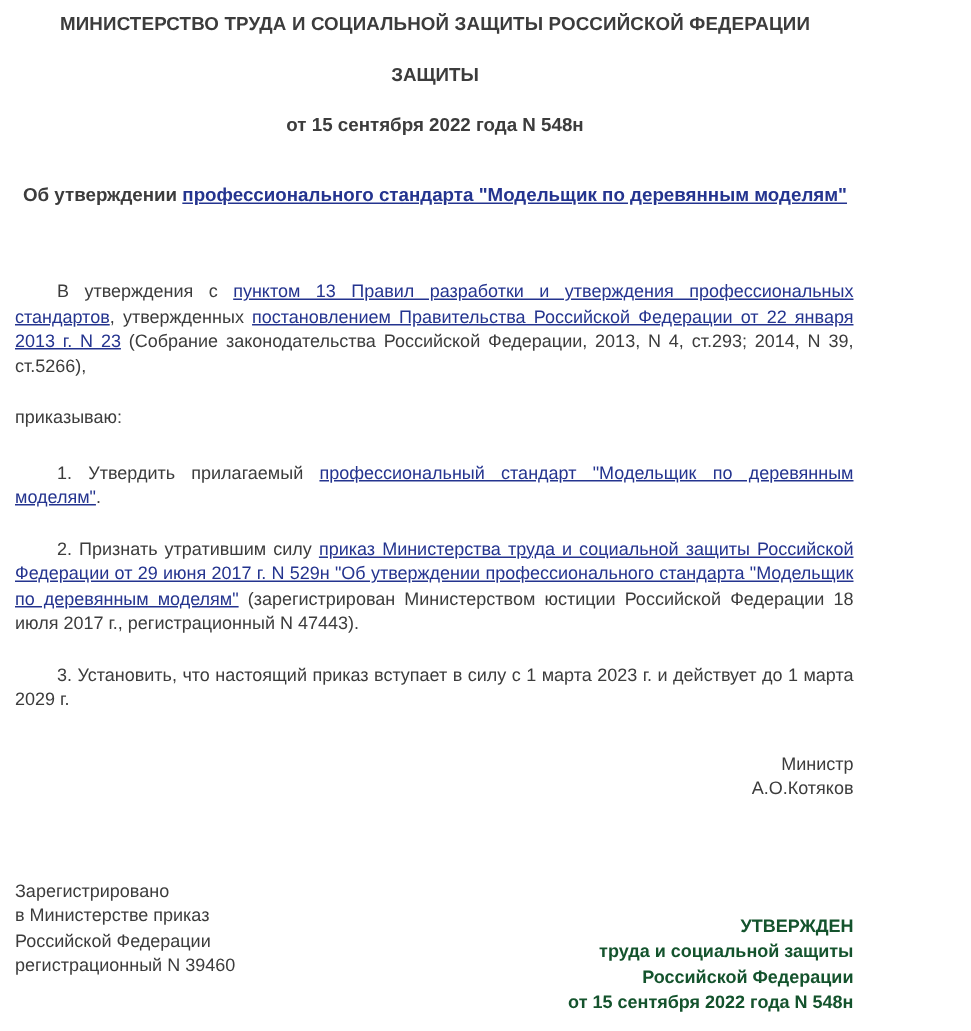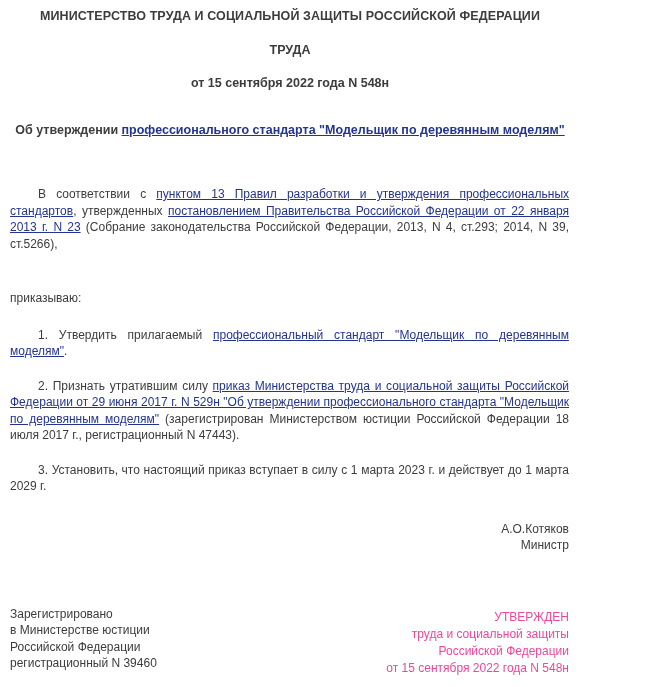--- a/index.html
+++ b/index.html
@@ -84,21 +84,20 @@
 
   .sp-26 { height: 26px; }
   .sp-22 { height: 22px; }
   .sp-20 { height: 20px; }
   .sp-18 { height: 18px; }
 
   .plain {
     font-size: 12px;
     line-height: 16.5px;
     color: #3c3c3c;
-    margin-top: 20px;
   }
 
   
   .sign {
     text-align: right;
     font-size: 12px;
     line-height: 16.5px;
     color: #3c3c3c;
     padding-right: 1px;
   }
@@ -110,46 +109,46 @@
     line-height: 16.5px;
     color: #3c3c3c;
   }
 
   
   .approved {
     position: absolute;
     right: 13px;
     bottom: 10px;
     text-align: right;
-    font-weight: normal;
+    font-weight: bold;
     font-size: 12px;
     line-height: 17px;
-    color: #ec4899;
+    color: #14532d;
   }
 </style>
 </head>
 <body>
 
 <div class="page">
 
   <div class="hdr-title">МИНИСТЕРСТВО ТРУДА И СОЦИАЛЬНОЙ ЗАЩИТЫ РОССИЙСКОЙ ФЕДЕРАЦИИ</div>
 
-  <div class="hdr-kind">ТРУДА</div>
+  <div class="hdr-kind">ЗАЩИТЫ</div>
 
   <div class="hdr-date">от 15 сентября 2022 года N 548н</div>
 
   <div class="doc-title">
     <span>Об утверждении </span><a class="lnk">профессионального стандарта "Модельщик по деревянным моделям"</a>
   </div>
 
   <div class="sp-26"></div>
   <div class="sp-22"></div>
 
   <p class="para indent">
-    <span>В соответствии с </span><a class="lnk">пунктом 13 Правил разработки и утверждения профессиональных стандартов</a><span>, утвержденных </span><a class="lnk">постановлением Правительства Российской Федерации от 22 января 2013 г. N 23</a><span> (Собрание законодательства Российской Федерации, 2013, N 4, ст.293; 2014, N 39, ст.5266),</span>
+    <span>В утверждения с </span><a class="lnk">пунктом 13 Правил разработки и утверждения профессиональных стандартов</a><span>, утвержденных </span><a class="lnk">постановлением Правительства Российской Федерации от 22 января 2013 г. N 23</a><span> (Собрание законодательства Российской Федерации, 2013, N 4, ст.293; 2014, N 39, ст.5266),</span>
   </p>
 
   <div class="sp-18"></div>
 
   <div class="plain">приказываю:</div>
 
   <div class="sp-20"></div>
 
   <p class="para indent">
     <span>1. Утвердить прилагаемый </span><a class="lnk">профессиональный стандарт "Модельщик по деревянным моделям"</a><span>.</span>
@@ -163,30 +162,30 @@
 
   <div class="sp-18"></div>
 
   <p class="para indent">
     <span>3. Установить, что настоящий приказ вступает в силу с 1 марта 2023 г. и действует до 1 марта 2029 г.</span>
   </p>
 
   <div class="sp-26"></div>
 
   <div class="sign">
+    <div>Министр</div>
     <div>А.О.Котяков</div>
-    <div>Министр</div>
   </div>
 
   <div class="sp-26"></div>
   <div class="sp-26"></div>
 
   <div class="reg">
     <div>Зарегистрировано</div>
-    <div>в Министерстве юстиции</div>
+    <div>в Министерстве приказ</div>
     <div>Российской Федерации</div>
     <div>регистрационный N 39460</div>
   </div>
 
   <div class="approved">
     <div>УТВЕРЖДЕН</div>
     <div>труда и социальной защиты</div>
     <div>Российской Федерации</div>
     <div>от 15 сентября 2022 года N 548н</div>
   </div>

